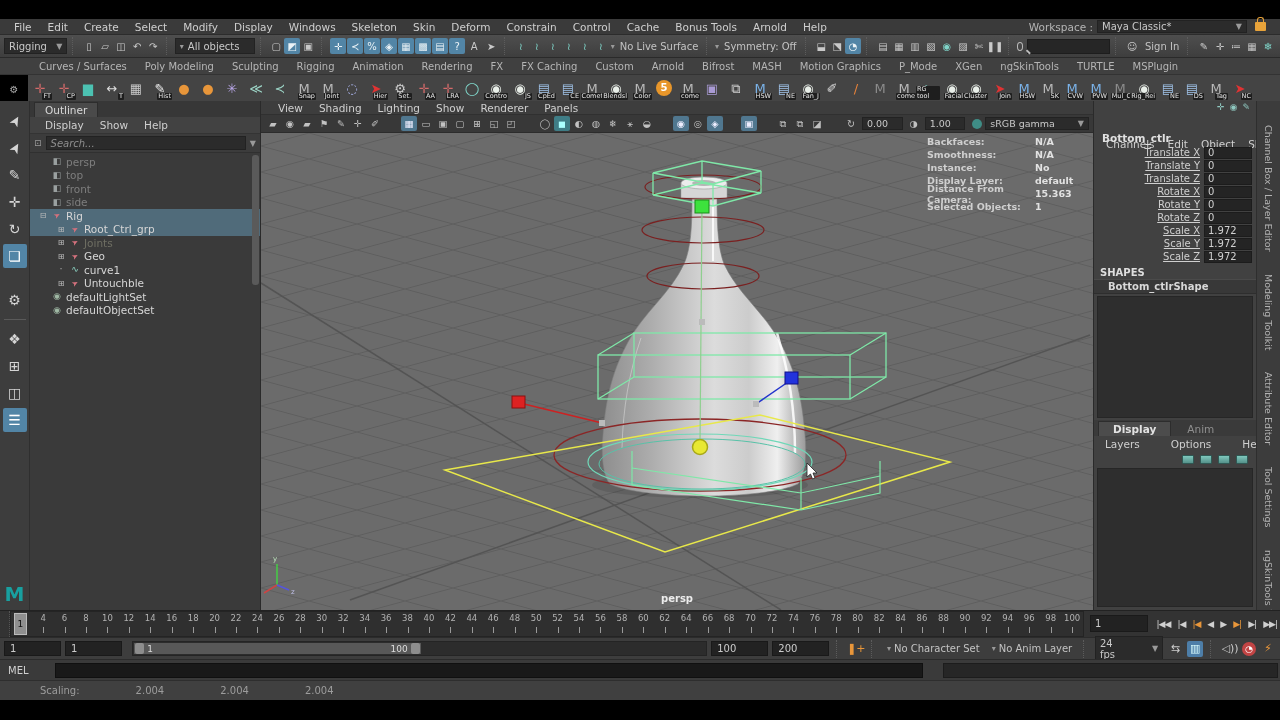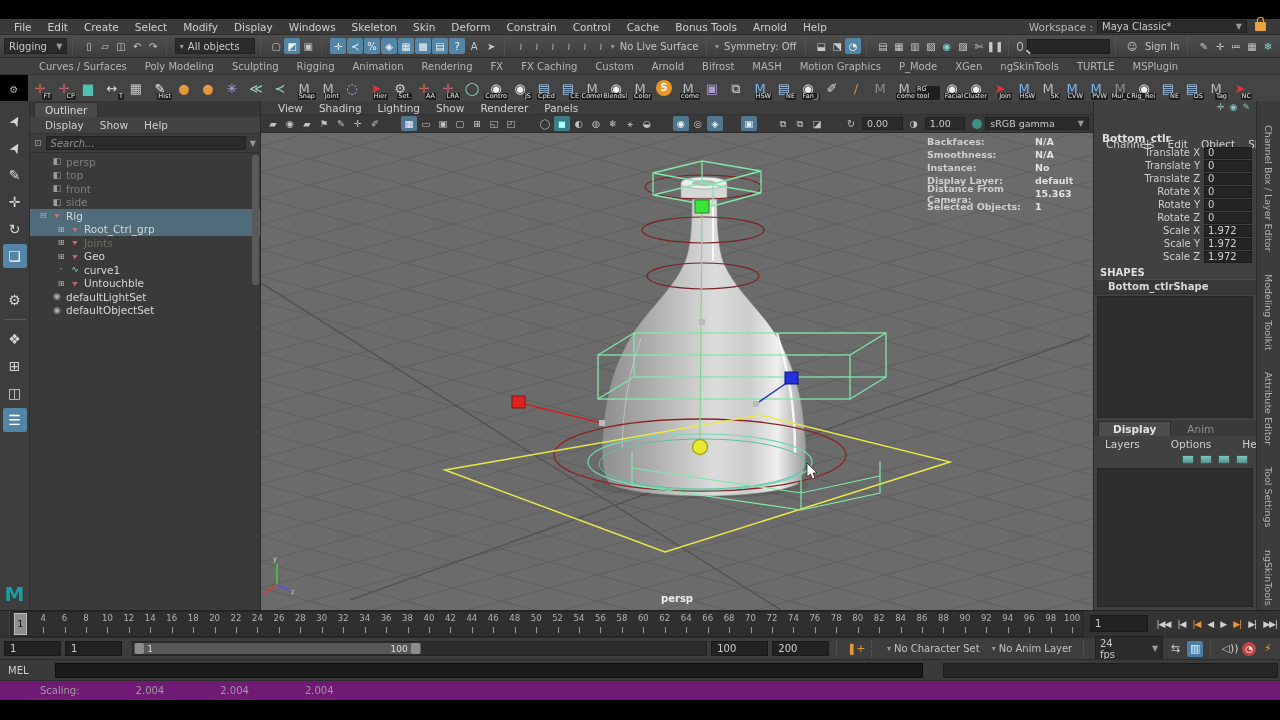--- a/index.html
+++ b/index.html
@@ -96,21 +96,21 @@
   #persp-label{position:absolute;bottom:6px;left:50%;transform:translateX(-50%);color:#ececec;font-size:10px;font-weight:bold;}
 
   
   #rightpanel{width:163px;background:#414141;border-left:1px solid #2a2a2a;display:flex;flex-direction:column;}
   .cb-icons{height:13px;display:flex;justify-content:flex-end;gap:5px;padding:1px 6px 0 0;}
   .cb-icons span{font-size:9px;color:#8fc8c0;}
   .cb-menus{height:16px;display:flex;align-items:center;gap:1px;padding-left:6px;}
   .cb-menu{font-size:10.5px;color:#cfcfcf;padding:0 6px;margin-top:44px;}
   .cb-objname{font-size:10.5px;font-weight:bold;color:#e0e0e0;padding:2px 0 2px 8px;}
   .cb-row{height:13px;display:flex;align-items:center;justify-content:flex-end;padding-right:4px;gap:4px;}
-  .cb-row .al{font-size:10px;color:#cfcfcf;text-align:right;}
+  .cb-row .al{font-size:10px;color:#cfcfcf;text-align:right;text-decoration:underline;}
   .cb-row .av{width:48px;height:12px;background:#242424;border:1px solid #1c1c1c;color:#d0d0d0;font-size:10px;padding:0 3px;display:flex;align-items:center;}
   .cb-shapes{font-size:10px;font-weight:bold;color:#dedede;padding:4px 0 1px 6px;}
   .cb-shapename{font-size:10px;font-weight:bold;color:#d8d8d8;background:#383838;border-top:1px solid #4a4a4a;border-bottom:1px solid #2e2e2e;padding:1px 0 1px 14px;}
   .cb-void{flex:1;background:#2e2e2e;margin:2px 3px;border:1px solid #262626;}
   
   #layered{height:190px;display:flex;flex-direction:column;}
   .le-tabs{height:16px;display:flex;align-items:flex-end;padding-left:4px;gap:2px;background:#3a3a3a;}
   .le-tab{font-size:10.5px;color:#8f8f8f;padding:1px 14px;}
   .le-tab.active{background:#4c4c4c;color:#e2e2e2;font-weight:bold;border:1px solid #2d2d2d;border-bottom:none;}
   .le-menus{height:15px;display:flex;gap:17px;align-items:center;padding-left:4px;}
@@ -147,21 +147,21 @@
   .rr-ico.orange{color:#e8963a;}
   .rr-ico.on{background:#4d7ea8;color:#dff;}
   .rr-ico.redchip{background:#c24444;color:#fff;border-radius:50%;width:14px;height:14px;font-size:9px;}
   .fps-field{width:72px;height:26px;background:#2b2b2b;border:1px solid #222;color:#c8c8c8;font-size:10px;padding:0 4px;display:flex;align-items:center;justify-content:space-between;gap:31px;}
 
   
   #melrow{position:absolute;top:659px;left:0;width:1280px;height:21px;background:#3a3a3a;display:flex;align-items:center;padding:0 2px;gap:20px;border-top:1px solid #2b2b2b;}
   #mel-label{color:#cfcfcf;font-size:10px;padding:0 6px;}
   #mel-input{width:868px;height:15px;background:#191919;border:1px solid #101010;}
   #mel-output{flex:1;height:15px;background:#262626;border:1px solid #1c1c1c;}
-  #helprow{position:absolute;top:680px;left:0;width:1280px;height:20px;background:#701a75;display:flex;align-items:center;color:#9c9c9c;font-size:10px;border-top:1px solid #2e2e2e;}
+  #helprow{position:absolute;top:680px;left:0;width:1280px;height:20px;background:#404040;display:flex;align-items:center;color:#9c9c9c;font-size:10px;border-top:1px solid #2e2e2e;}
   #helprow .hlbl{margin-left:40px;}
   #helprow .hval{margin-left:56px;}
 </style>
 </head>
 <body>
 
 <div id="app">
   <div class="strip" id="strip-top"></div>
 
   <div id="menubar">

